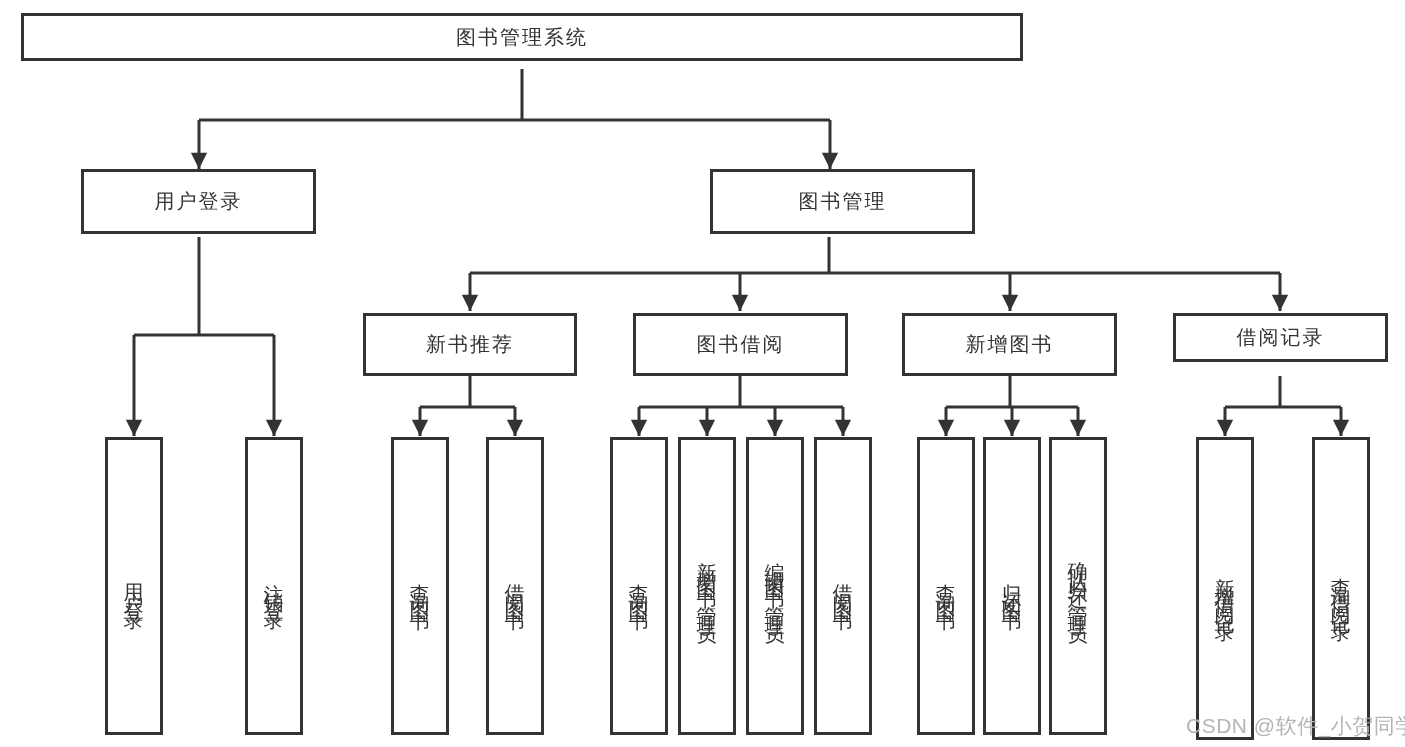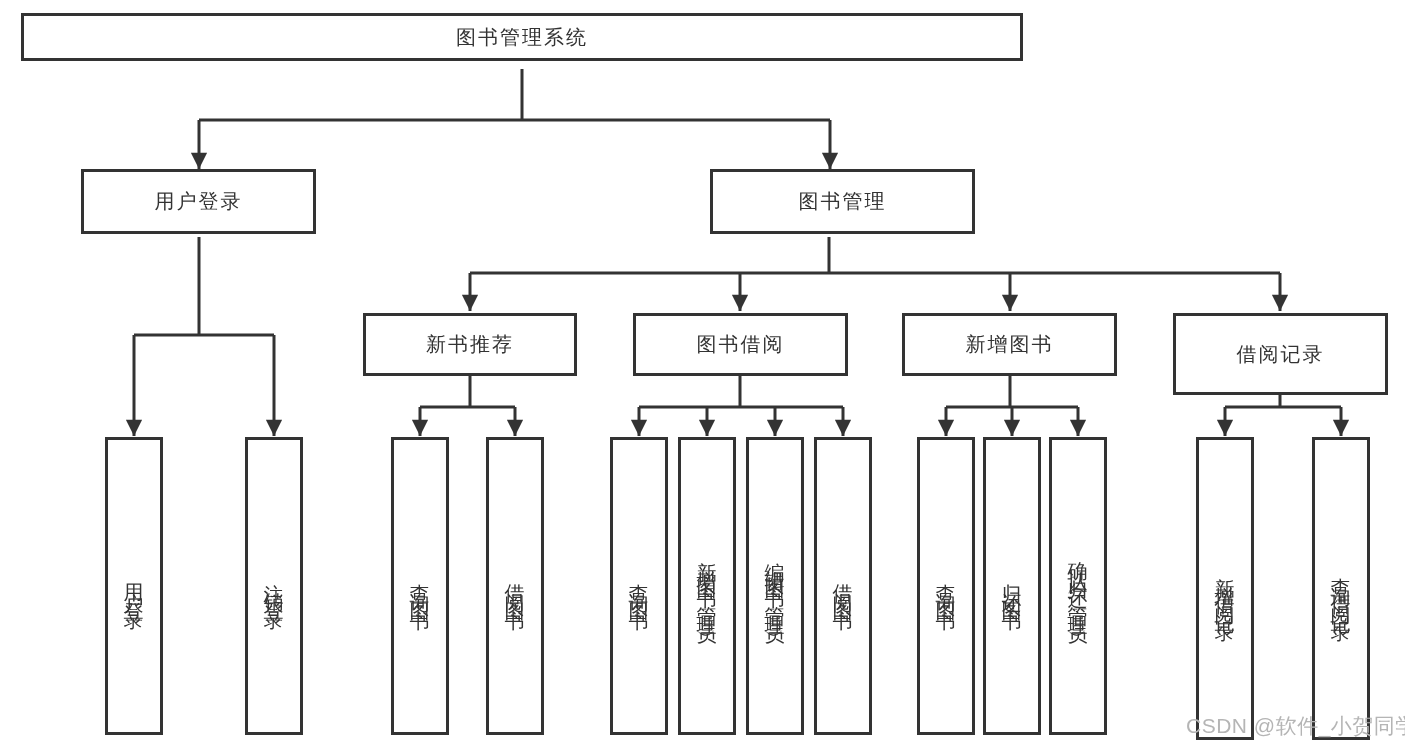--- a/index.html
+++ b/index.html
@@ -132,21 +132,21 @@
 
   <div class="box h" style="left:633px; top:313px; width:215px; height:63px;">
     <span>图书借阅</span>
   </div>
   <div class="box h" style="left:363px; top:313px; width:214px; height:63px;">
     <span>新书推荐</span>
   </div>
   <div class="box h" style="left:902px; top:313px; width:215px; height:63px;">
     <span>新增图书</span>
   </div>
-  <div class="box h" style="left:1173px; top:313px; width:215px; height:82px;">
+  <div class="box h" style="left:1173px; top:313px; width:215px; height:49px;">
     <span>借阅记录</span>
   </div>
 
   <div class="box v" style="left:105px; top:437px; width:58px; height:298px;">
     <span class="vtext">用户登录</span>
   </div>
   <div class="box v" style="left:245px; top:437px; width:58px; height:298px;">
     <span class="vtext">注销登录</span>
   </div>
 

